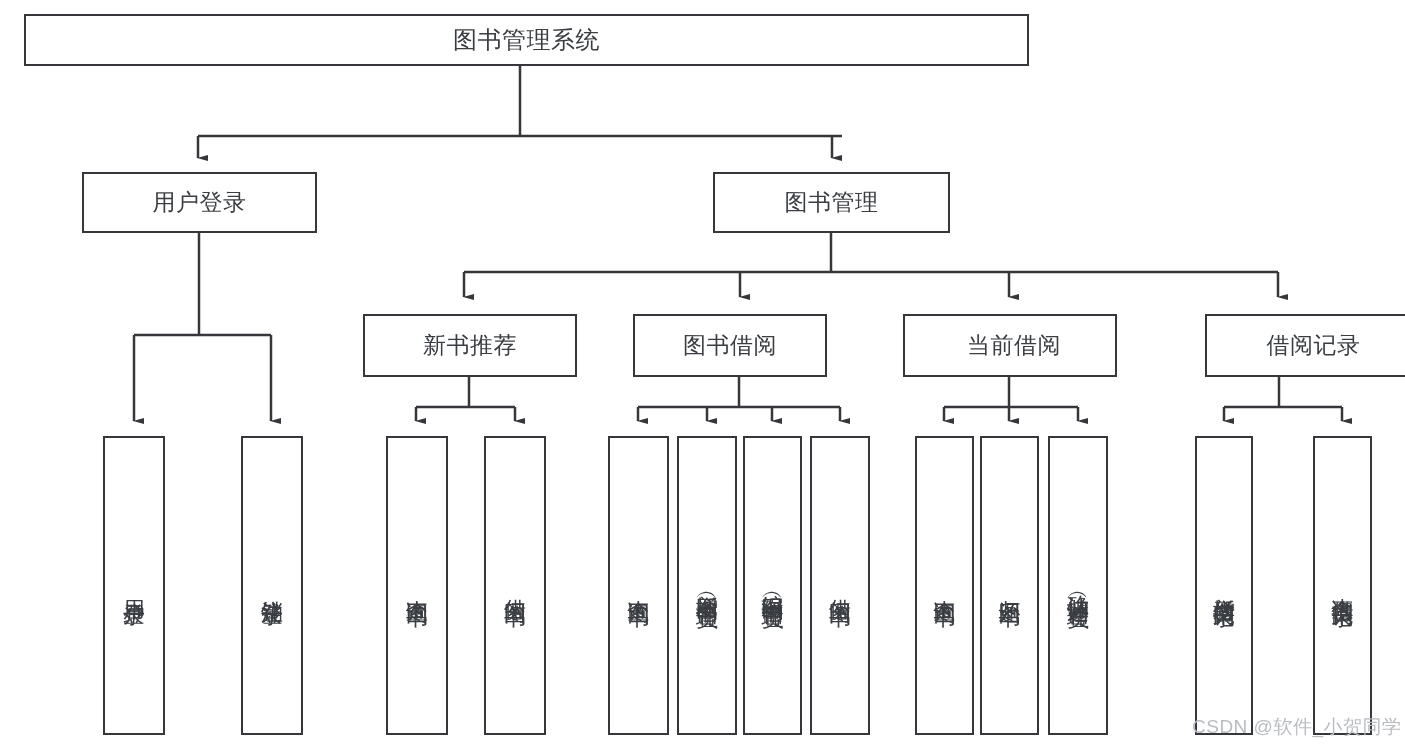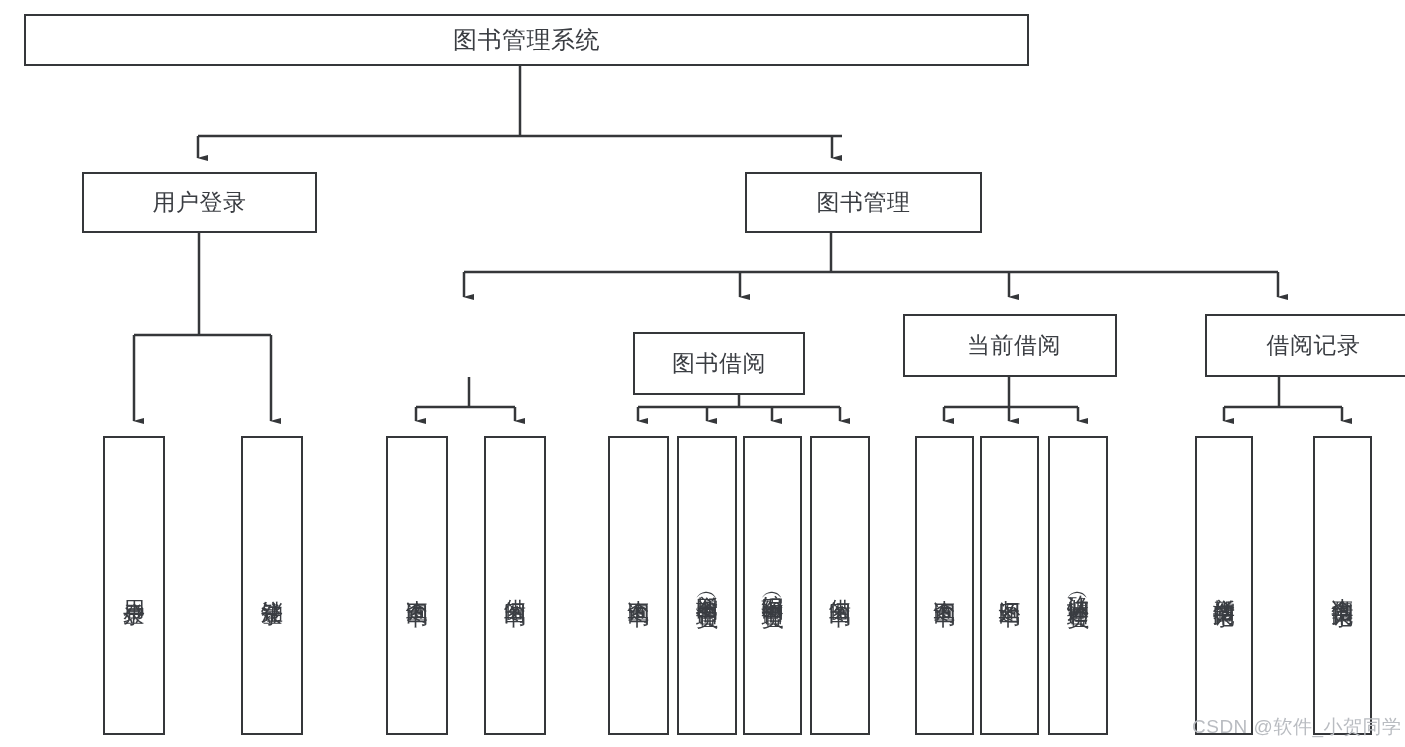--- a/index.html
+++ b/index.html
@@ -121,25 +121,28 @@
     </g>
   </svg>
 
   <div class="node root" style="left:24px; top:14px; width:1005px; height:52px;">
     <span class="label">图书管理系统</span>
   </div>
 
   <div class="node level1" style="left:82px; top:172px; width:235px; height:61px;">
     <span class="label">用户登录</span>
   </div>
-  <div class="node level1" style="left:713px; top:172px; width:237px; height:61px;margin-left:32px;">
+  <div class="node level1" style="left:713px; top:172px; width:237px; height:61px;">
     <span class="label">图书管理</span>
   </div>
 
-  <div class="node level2" style="left:633px; top:332px; width:172px; height:63px;">
+  <div class="node level2" style="left:363px; top:314px; width:214px; height:63px;">
+    <span class="label">新书推荐</span>
+  </div>
+  <div class="node level2" style="left:633px; top:314px; width:194px; height:63px;">
     <span class="label">图书借阅</span>
   </div>
   <div class="node level2" style="left:903px; top:314px; width:214px; height:63px;padding-left:8px;">
     <span class="label">当前借阅</span>
   </div>
   <div class="node level2" style="left:1171px; top:314px; width:217px; height:63px;margin-left:34px;">
     <span class="label">借阅记录</span>
   </div>
 
   <div class="node leaf" style="left:103px; top:436px; width:62px; height:299px;">

